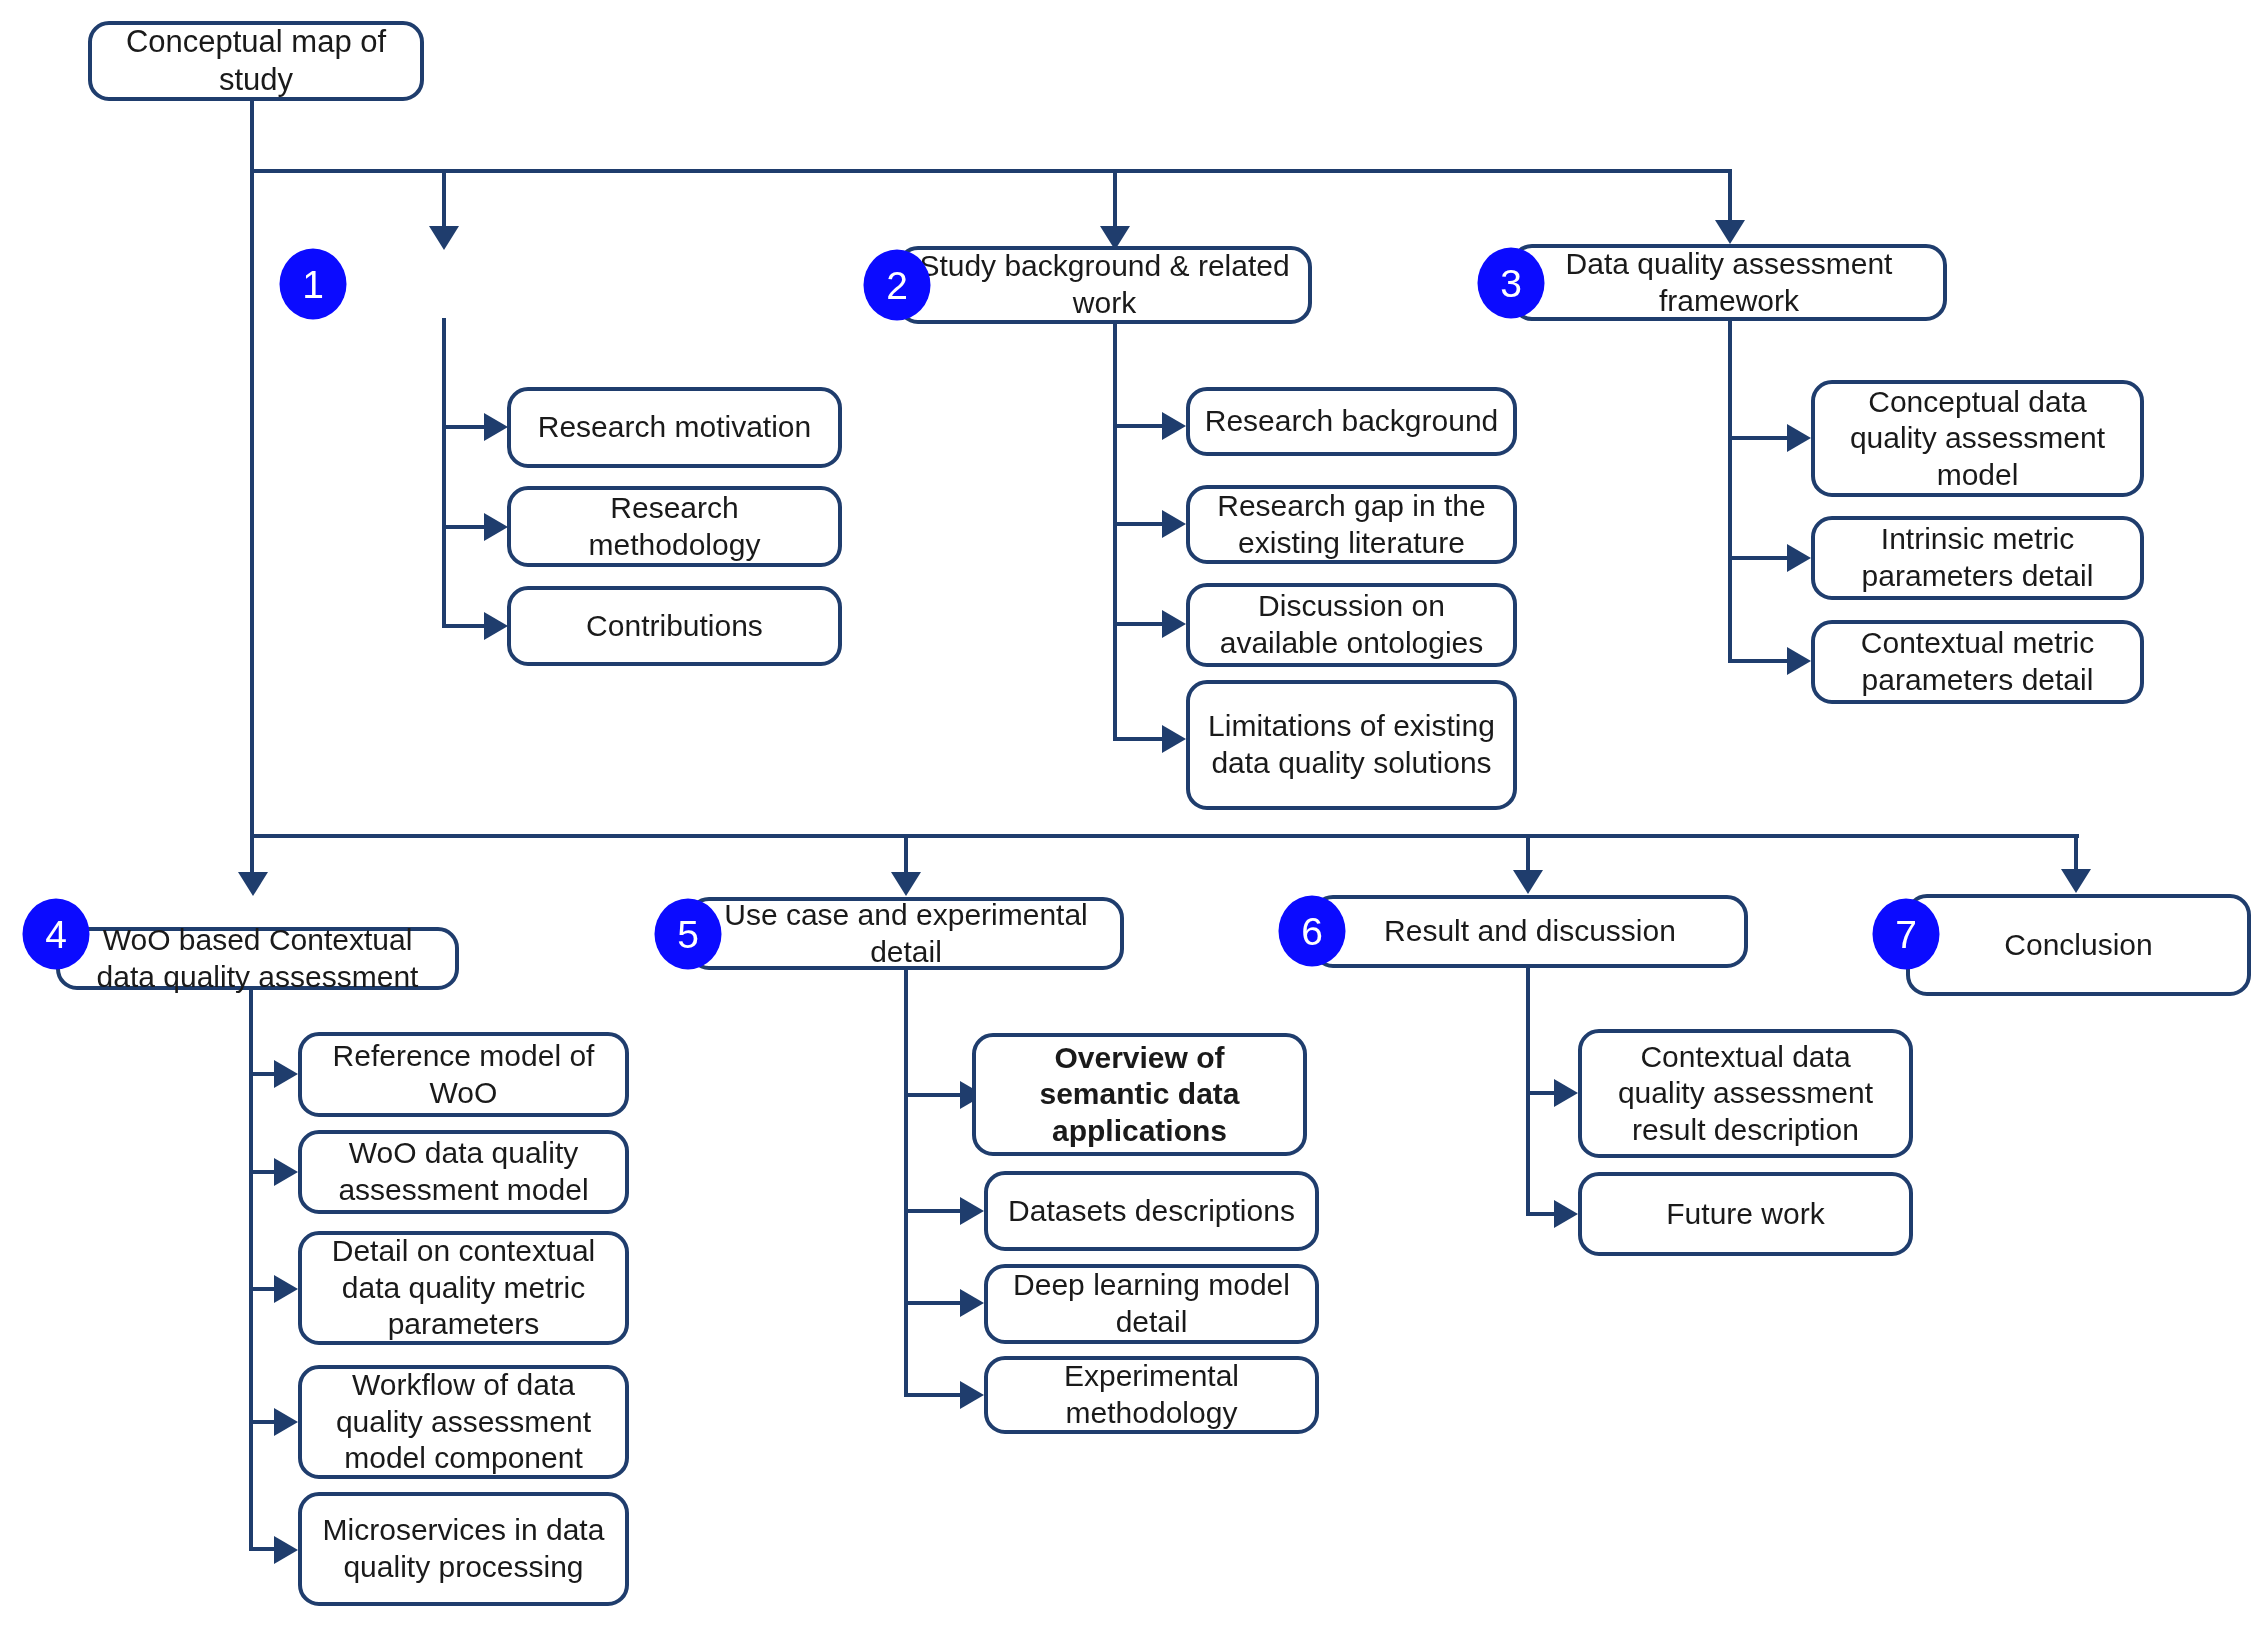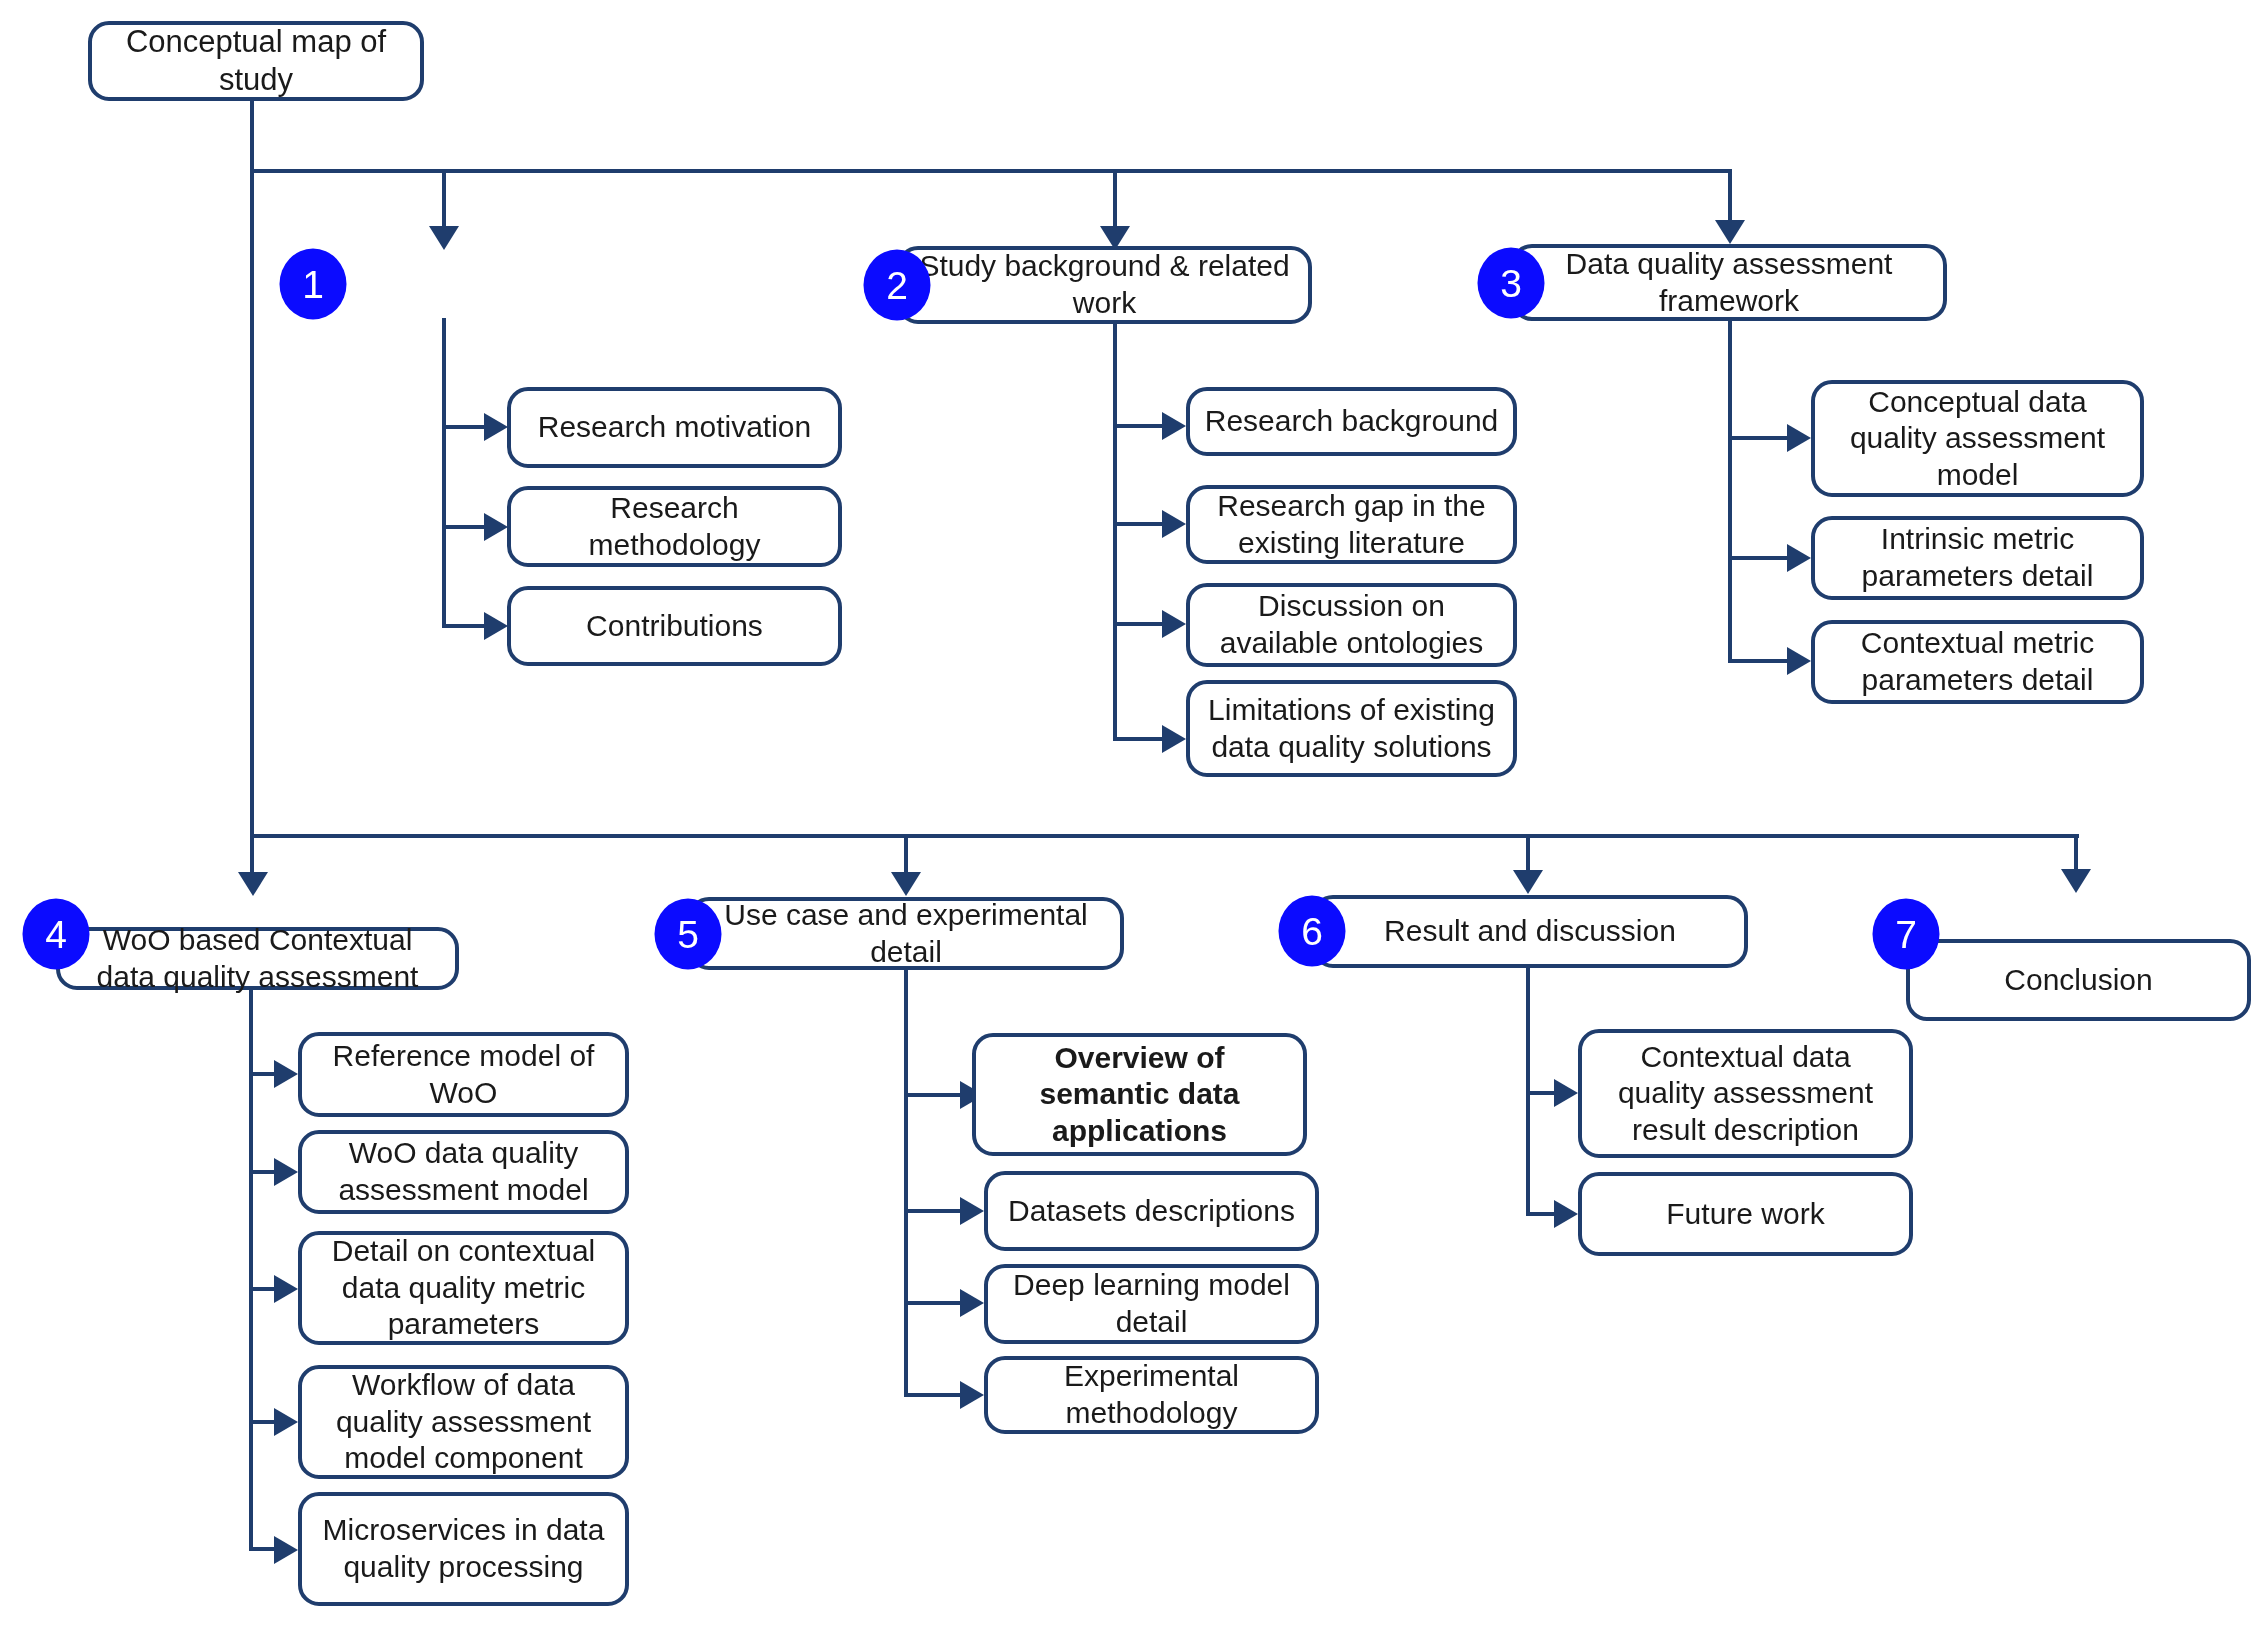--- a/index.html
+++ b/index.html
@@ -65,21 +65,21 @@
   <div class="hl" style="left:1113px;top:522px;width:51px;"></div>
   <div class="arr-r" style="left:1162px;top:524px;"></div>
   <div class="hl" style="left:1113px;top:622px;width:51px;"></div>
   <div class="arr-r" style="left:1162px;top:624px;"></div>
   <div class="hl" style="left:1113px;top:737px;width:51px;"></div>
   <div class="arr-r" style="left:1162px;top:739px;"></div>
 
   <div class="box" style="left:1186px;top:387px;width:331px;height:69px;">Research background</div>
   <div class="box" style="left:1186px;top:485px;width:331px;height:79px;">Research gap in the existing literature</div>
   <div class="box" style="left:1186px;top:583px;width:331px;height:84px;">Discussion on available ontologies</div>
-  <div class="box" style="left:1186px;top:680px;width:331px;height:97px;">Limitations of existing data quality solutions</div>
+  <div class="box" style="left:1186px;top:680px;width:331px;height:130px;">Limitations of existing data quality solutions</div>
 
   <div class="box" style="left:1511px;top:244px;width:436px;height:77px;">Data quality assessment framework</div>
   <div class="badge" style="left:1511px;top:283px;">3</div>
 
   <div class="vl" style="left:1728px;top:321px;height:340px;"></div>
   <div class="hl" style="left:1728px;top:436px;width:60px;"></div>
   <div class="arr-r" style="left:1787px;top:438px;"></div>
   <div class="hl" style="left:1728px;top:556px;width:60px;"></div>
   <div class="arr-r" style="left:1787px;top:558px;"></div>
   <div class="hl" style="left:1728px;top:659px;width:60px;"></div>
@@ -144,17 +144,17 @@
 
   <div class="vl" style="left:1526px;top:968px;height:246px;"></div>
   <div class="hl" style="left:1526px;top:1091px;width:30px;"></div>
   <div class="arr-r" style="left:1554px;top:1093px;"></div>
   <div class="hl" style="left:1526px;top:1212px;width:30px;"></div>
   <div class="arr-r" style="left:1554px;top:1214px;"></div>
 
   <div class="box" style="left:1578px;top:1029px;width:335px;height:129px;">Contextual data quality assessment result description</div>
   <div class="box" style="left:1578px;top:1172px;width:335px;height:84px;">Future work</div>
 
-  <div class="box" style="left:1906px;top:894px;width:345px;height:82px;margin-top:45px;">Conclusion</div>
+  <div class="box" style="left:1906px;top:894px;width:345px;height:102px;">Conclusion</div>
   <div class="badge" style="left:1906px;top:934px;">7</div>
 
 </div>
 
 
 </body></html>

